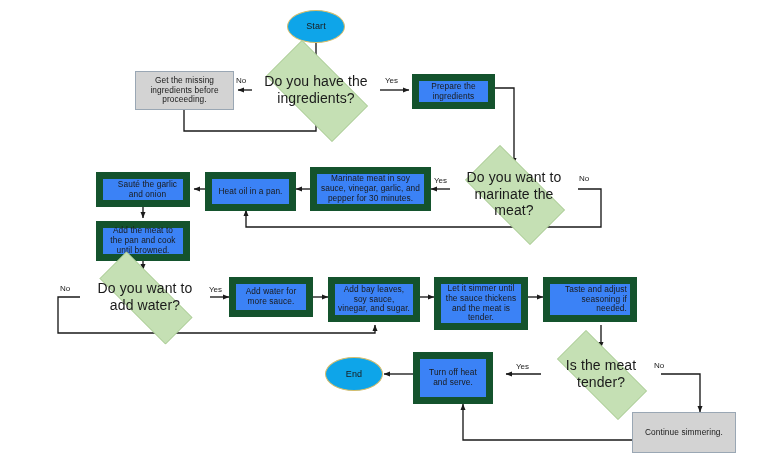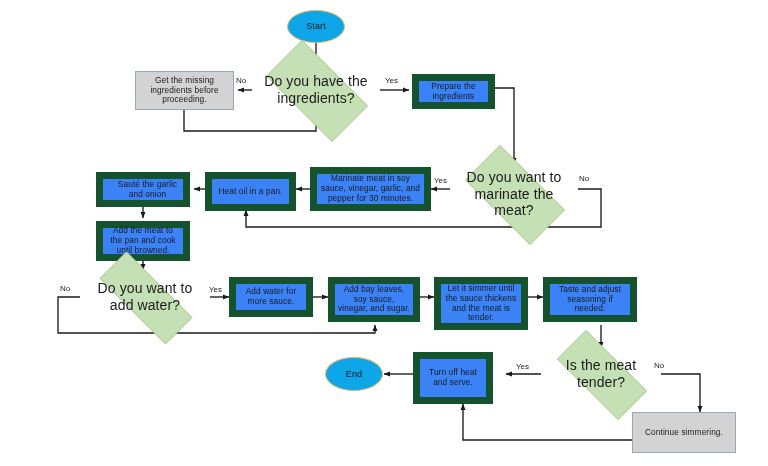--- a/index.html
+++ b/index.html
@@ -124,21 +124,21 @@
   </div>
 
   <div class="node process" style="left:328px;top:277px;width:92px;height:45px;">
     <span>Add bay leaves, soy sauce, vinegar, and sugar.</span>
   </div>
 
   <div class="node process" style="left:434px;top:277px;width:94px;height:53px;">
     <span>Let it simmer until the sauce thickens and the meat is tender.</span>
   </div>
 
-  <div class="node process" style="left:543px;top:277px;width:94px;height:45px;">
+  <div class="node process" style="left:543px;top:277px;width:94px;height:45px;text-align:right;">
     <span>Taste and adjust seasoning if needed.</span>
   </div>
 
   <div class="node decision" style="left:541px;top:346px;width:120px;height:56px;text-align:center;">
     <div class="dshape"></div>
     <span class="dtxt">Is the meat tender?</span>
   </div>
 
   <div class="node process" style="left:413px;top:352px;width:80px;height:52px;">
     <span>Turn off heat and serve.</span>

